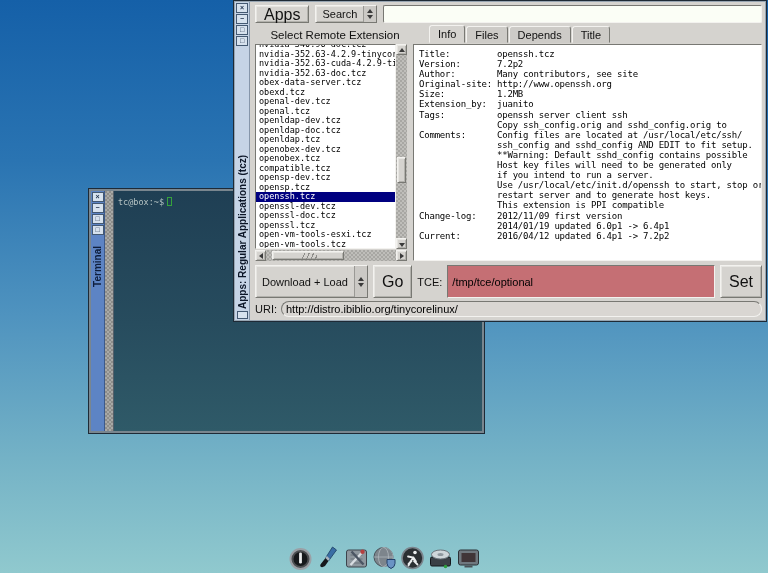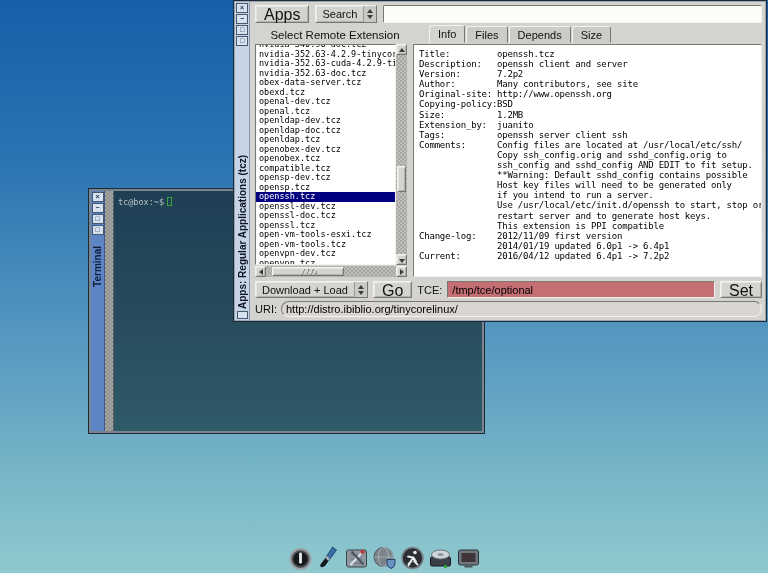--- a/index.html
+++ b/index.html
@@ -83,21 +83,21 @@
   .hthumb::after { content:""; position:absolute; left:28px; top:1px; width:16px; height:6px;
     background:repeating-linear-gradient(115deg, transparent 0 3px, #8e8d89 3px 4px); }
   .tri-left { width:0; height:0; border-top:3px solid transparent; border-bottom:3px solid transparent; border-right:4px solid #3a3a3a; }
   .tri-right { width:0; height:0; border-top:3px solid transparent; border-bottom:3px solid transparent; border-left:4px solid #3a3a3a; }
 
   .info-panel { flex:1; background:#fff; overflow:hidden; padding:4px 5px; font-family:"DejaVu Sans Mono", monospace; font-size:9px; letter-spacing:-0.2px; min-width:0; }
   .info-line { display:flex; line-height:10.1px; height:10.1px; white-space:nowrap; }
   .info-label { width:78px; flex:0 0 78px; color:#000; }
   .info-text { color:#000; }
 
-  .footer-row1 { height:17px; display:flex; gap:5px; align-items:stretch; margin-top:4px; }
+  .footer-row1 { height:33px; display:flex; gap:5px; align-items:stretch; margin-top:4px; }
   .footer-row2 { height:16px; display:flex; gap:4px; align-items:stretch; margin-top:3px; }
   .label-sm { font-size:11px; color:#111; align-self:center; }
   .tce-field { flex:1; background:#c56f74; font-size:11px; color:#000; padding:0 4px; font-family:"Liberation Sans",sans-serif; outline:none; }
   .uri-field { flex:1; background:#d9d6d2; font-size:11px; color:#000; padding:0 4px; font-family:"Liberation Sans",sans-serif; outline:none; border-radius:8px; }
 
   
   .dock { position:absolute; bottom:2px; left:50%; transform:translateX(-50%); display:flex; gap:1px; z-index:3; }
   .dock-icon { width:27px; height:30px; display:flex; align-items:flex-end; justify-content:center; }
   .dock-icon svg { display:block; }
 </style>
@@ -146,21 +146,21 @@
         </div>
         <input class="search-input sunken" value="" style="">
       </div>
 
       <div class="header-row">
         <div class="list-header">Select Remote Extension</div>
         <div class="tabs">
             <div class="tab active">Info</div>
             <div class="tab">Files</div>
             <div class="tab">Depends</div>
-            <div class="tab">Size</div>
+            <div class="tab">Title</div>
           </div>
       </div>
 
       <div class="body-row">
         <div class="list-col">
           <div class="list-wrap">
             <div class="extension-list sunken">
                 <div class="list-item partial">nvidia-340.96-doc.tcz</div>
                 <div class="list-item">nvidia-352.63-4.2.9-tinycore64</div>
                 <div class="list-item">nvidia-352.63-cuda-4.2.9-tinyc</div>
@@ -209,58 +209,50 @@
                 <span class="tri-right"></span>
               </div>
           </div>
         </div>
         <div class="info-panel sunken">
             <div class="info-line">
               <span class="info-label">Title:</span>
               <span class="info-text">openssh.tcz</span>
             </div>
             <div class="info-line">
-              <span class="info-label">Description:</span>
-              <span class="info-text">openssh client and server</span>
-            </div>
-            <div class="info-line">
               <span class="info-label">Version:</span>
               <span class="info-text">7.2p2</span>
             </div>
             <div class="info-line">
               <span class="info-label">Author:</span>
               <span class="info-text">Many contributors, see site</span>
             </div>
             <div class="info-line">
               <span class="info-label">Original-site:</span>
               <span class="info-text">http://www.openssh.org</span>
             </div>
             <div class="info-line">
-              <span class="info-label">Copying-policy:</span>
-              <span class="info-text">BSD</span>
-            </div>
-            <div class="info-line">
               <span class="info-label">Size:</span>
               <span class="info-text">1.2MB</span>
             </div>
             <div class="info-line">
               <span class="info-label">Extension_by:</span>
               <span class="info-text">juanito</span>
             </div>
             <div class="info-line">
               <span class="info-label">Tags:</span>
               <span class="info-text">openssh server client ssh</span>
             </div>
             <div class="info-line">
+              <span class="info-label"></span>
+              <span class="info-text">Copy ssh_config.orig and sshd_config.orig to</span>
+            </div>
+            <div class="info-line">
               <span class="info-label">Comments:</span>
               <span class="info-text">Config files are located at /usr/local/etc/ssh/</span>
-            </div>
-            <div class="info-line">
-              <span class="info-label"></span>
-              <span class="info-text">Copy ssh_config.orig and sshd_config.orig to</span>
             </div>
             <div class="info-line">
               <span class="info-label"></span>
               <span class="info-text">ssh_config and sshd_config AND EDIT to fit setup.</span>
             </div>
             <div class="info-line">
               <span class="info-label"></span>
               <span class="info-text">**Warning: Default sshd_config contains possible</span>
             </div>
             <div class="info-line">

